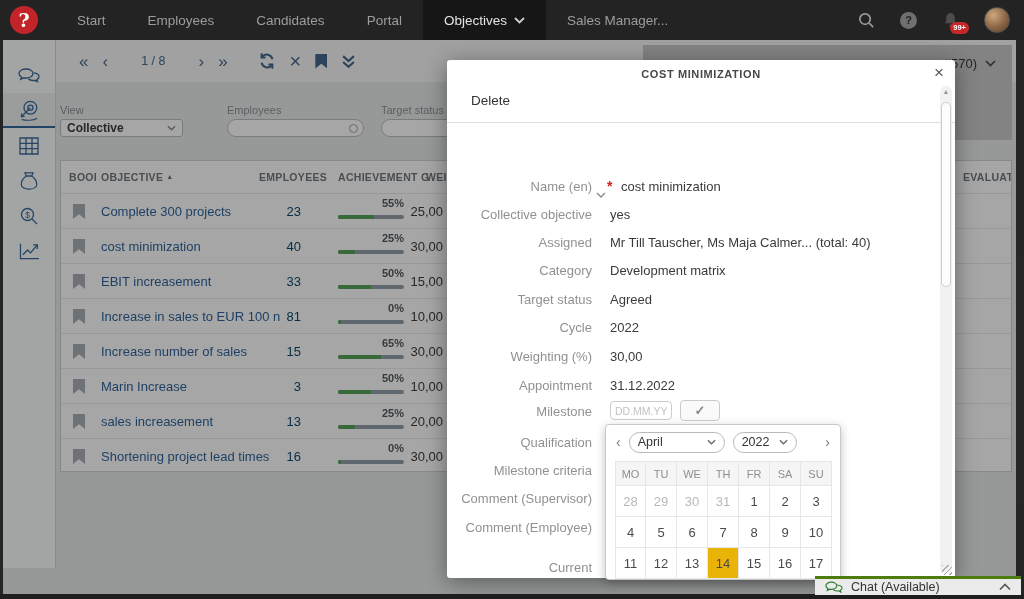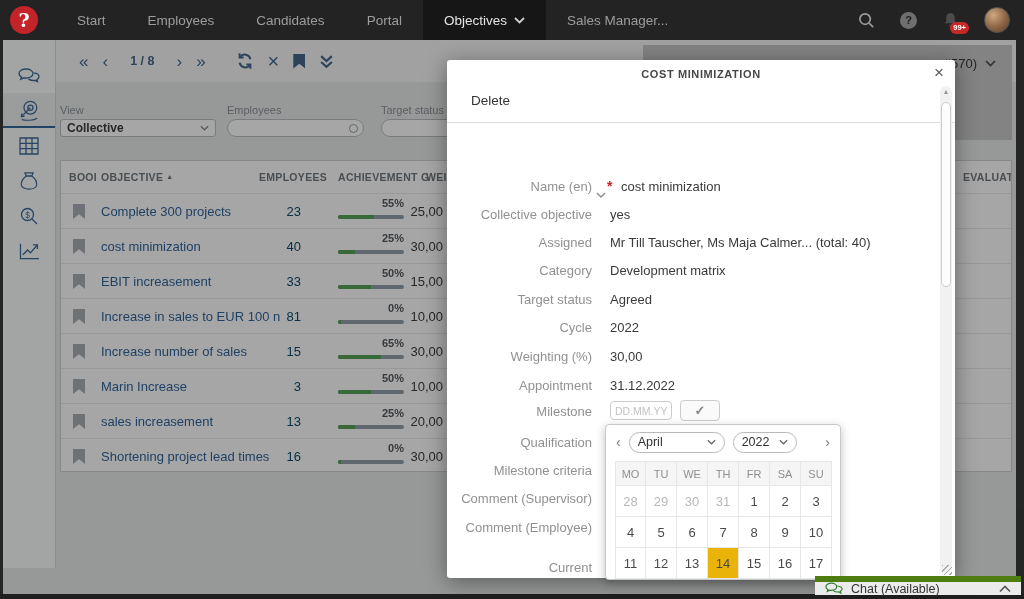--- a/index.html
+++ b/index.html
@@ -28,21 +28,21 @@
   .app { left:3px; top:40px; width:1013px; height:554px; background:#e9ebec; overflow:hidden; }
   .toolbar-strip { left:0; top:0; width:1013px; height:42px; background:#f7f8f8; }
 
   
   .sidebar { left:0; top:0; width:53px; height:528px; background:#fbfcfc; border-right:1px solid #d6d6d6; z-index:2; }
   .side-item { position:absolute; left:0; width:52px; height:35px; display:flex; align-items:center; justify-content:center; }
   .side-item.active { background:#eef1f2; border-bottom:2px solid #34689a; }
 
   
   .tbtn { color:#44688c; font-size:17px; line-height:1; display:inline-flex; align-items:center; }
-  .pageno { color:#44688c; font-size:12.5px; margin:0 8px;font-weight:bold; }
+  .pageno { color:#44688c; font-size:12.5px; margin:0 19px; }
   .bmk-shape { display:inline-block; width:12px; height:15px; background:#44688c; clip-path:polygon(0 0,100% 0,100% 100%,50% 68%,0 100%); }
 
   
   .flabel { color:#8b9197; font-size:11px; }
   .fselect { background:#fff; border:1px solid #b9bfc4; border-radius:3px; height:18px; display:flex; align-items:center; justify-content:space-between; padding:0 6px; font-size:12px; color:#3c3c3c; }
   .finput { background:#fff; border:1px solid #b9bfc4; border-radius:9px; height:18px; display:flex; align-items:center; justify-content:flex-end; padding:0 5px; }
   .ring { width:9px; height:9px; border:1.4px solid #9aa0a5; border-radius:50%; }
 
   
   .record-panel { left:640px; top:5px; width:369px; height:95px; background:#c9c9c9; }
@@ -96,21 +96,21 @@
   .cal-hrow, .cal-wrow { display:flex; }
   .cal-h { width:31px; height:25px; display:flex; align-items:center; justify-content:center; font-size:11px; color:#8f8f8f; background:#f5f5f5; border:1px solid #e7e7e7; border-left:none; }
   .cal-h:first-child { border-left:1px solid #e7e7e7; }
   .cal-d { width:31px; height:31px; display:flex; align-items:center; justify-content:center; font-size:13px; color:#4a4a4a; background:#fff; border:1px solid #e7e7e7; border-left:none; border-top:none; }
   .cal-d:first-child { border-left:1px solid #e7e7e7; }
   .cal-d.muted { color:#b8b8b8; }
   .cal-d.sel { background:#eab308; }
   .cal-stub { height:6px; border-left:1px solid #e7e7e7; border-right:1px solid #e7e7e7; }
 
   
-  .chat-bar { left:815px; top:576px; width:206px; height:19px; background:#ebebeb; border-top:6px solid #4d7c0f; z-index:30; display:flex; align-items:center; padding:0 10px; gap:8px; }
+  .chat-bar { left:815px; top:576px; width:206px; height:19px; background:#ebebeb; border-top:3px solid #4d7c0f; z-index:30; display:flex; align-items:center; padding:0 10px; gap:8px; }
   .chat-label { font-size:12.5px; color:#333; flex:1; }
 </style>
 </head>
 <body>
 
 <div class="nav">
   <div class="nav-logo">?</div>
   <div class="nav-item">
       <span>Start</span>
     </div>
@@ -185,21 +185,21 @@
     <span class="bmk-shape"></span>
     <span class="tbtn">
         <svg width="15" height="15" viewBox="0 0 14 14">
           <path d="M2 2 L7 6.5 L12 2 M2 7.5 L7 12 L12 7.5" stroke="#44688c" stroke-width="2" fill="none"></path>
         </svg>
       </span>
   </div>
 
   <div class="abs" style="left:57px; top:64px;">
     <div class="flabel">View</div>
-    <div class="fselect" style="width:156px; margin-top:3px;">
+    <div class="fselect" style="width:123px; margin-top:3px;">
       <span style="font-weight:bold;">Collective</span>
       <svg width="9" height="6" viewBox="0 0 10 6">
           <path d="M1 1 L5 5 L9 1" stroke="#888" stroke-width="1.4" fill="none"></path>
         </svg>
     </div>
   </div>
   <div class="abs" style="left:224px; top:64px;">
     <div class="flabel">Employees</div>
     <div class="finput" style="width:137px; margin-top:3px;">
       <span class="ring"></span>

